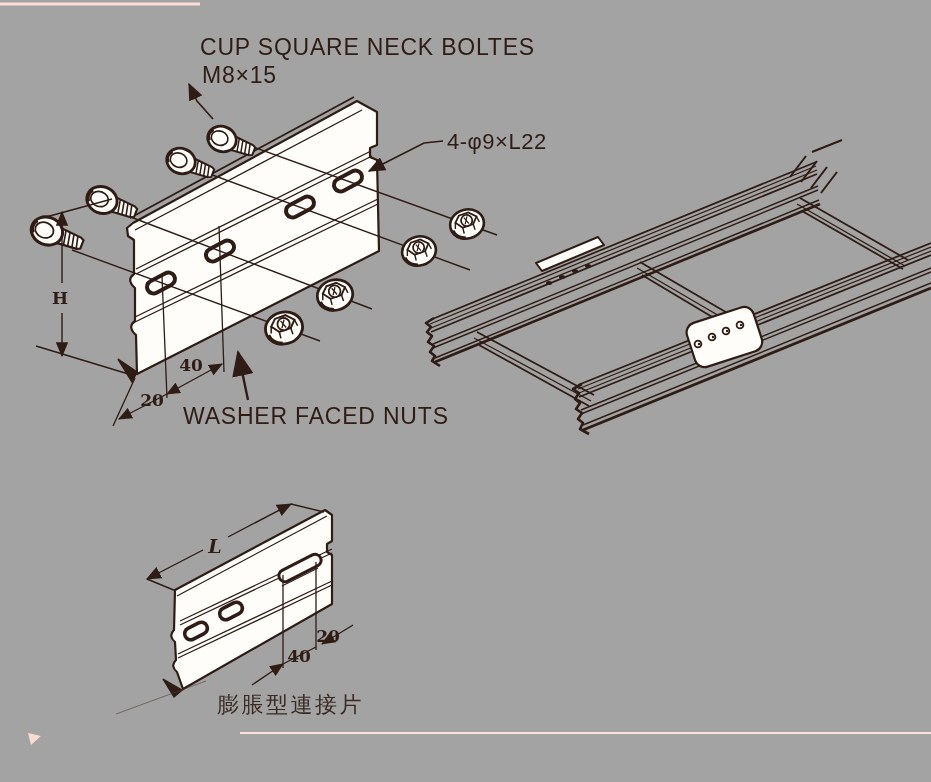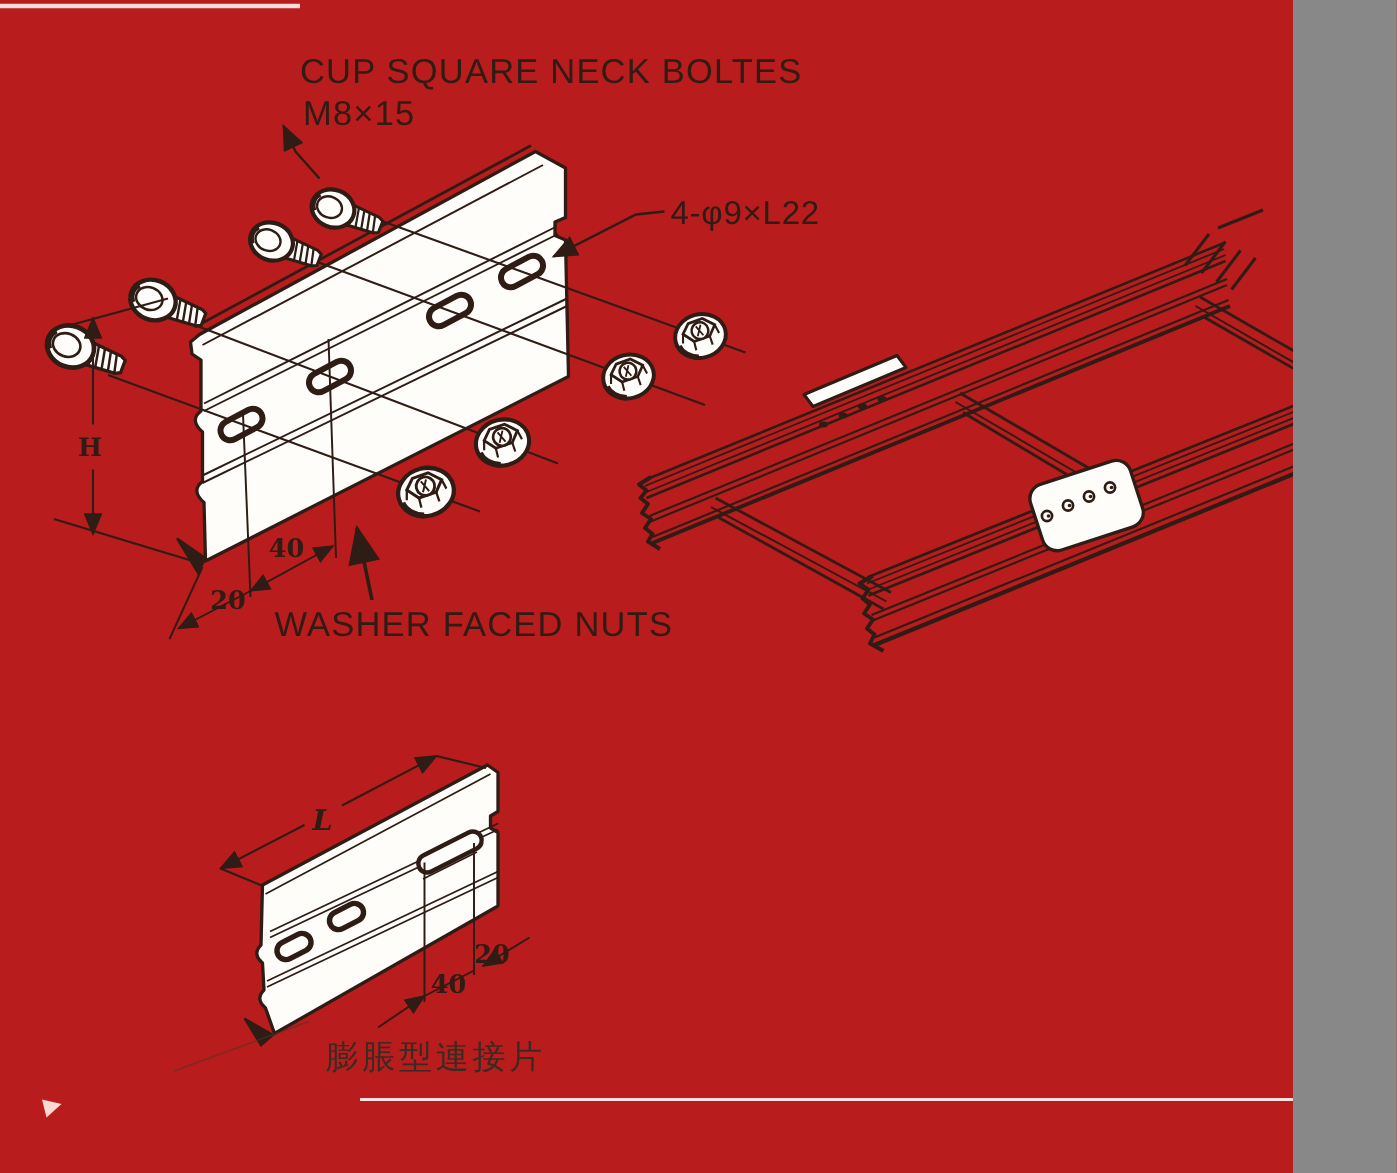--- a/index.html
+++ b/index.html
@@ -1,16 +1,16 @@
 <!DOCTYPE html>
 <html><head>
 <meta charset="utf-8">
 <style>
   html,body{margin:0;padding:0;background:#888;}
-  .canvas{position:relative;width:862px;height:782px;background:#b91c1c;overflow:hidden;
+  .canvas{position:relative;width:931px;height:782px;background:#a3a3a3;overflow:hidden;
           font-family:"Liberation Sans",sans-serif;}
   svg{position:absolute;left:0;top:0;}
   .lbl{font-family:"Liberation Sans",sans-serif;font-size:23px;letter-spacing:0.8px;fill:#2e1c15;}
   .lbl-sm{font-family:"Liberation Sans",sans-serif;font-size:22px;letter-spacing:0.5px;fill:#2e1c15;}
   .dim{font-family:"DejaVu Serif","Liberation Serif",serif;font-weight:bold;font-size:17px;fill:#2e1c15;}
   .dim-it{font-family:"DejaVu Serif","Liberation Serif",serif;font-weight:bold;font-style:italic;font-size:19px;fill:#2e1c15;}
   .cjk{font-family:"Liberation Sans",sans-serif;font-size:22px;letter-spacing:2.5px;fill:#3a2a24;}
   .ink{stroke:#2e1c15;fill:none;}
 </style>
 </head>

